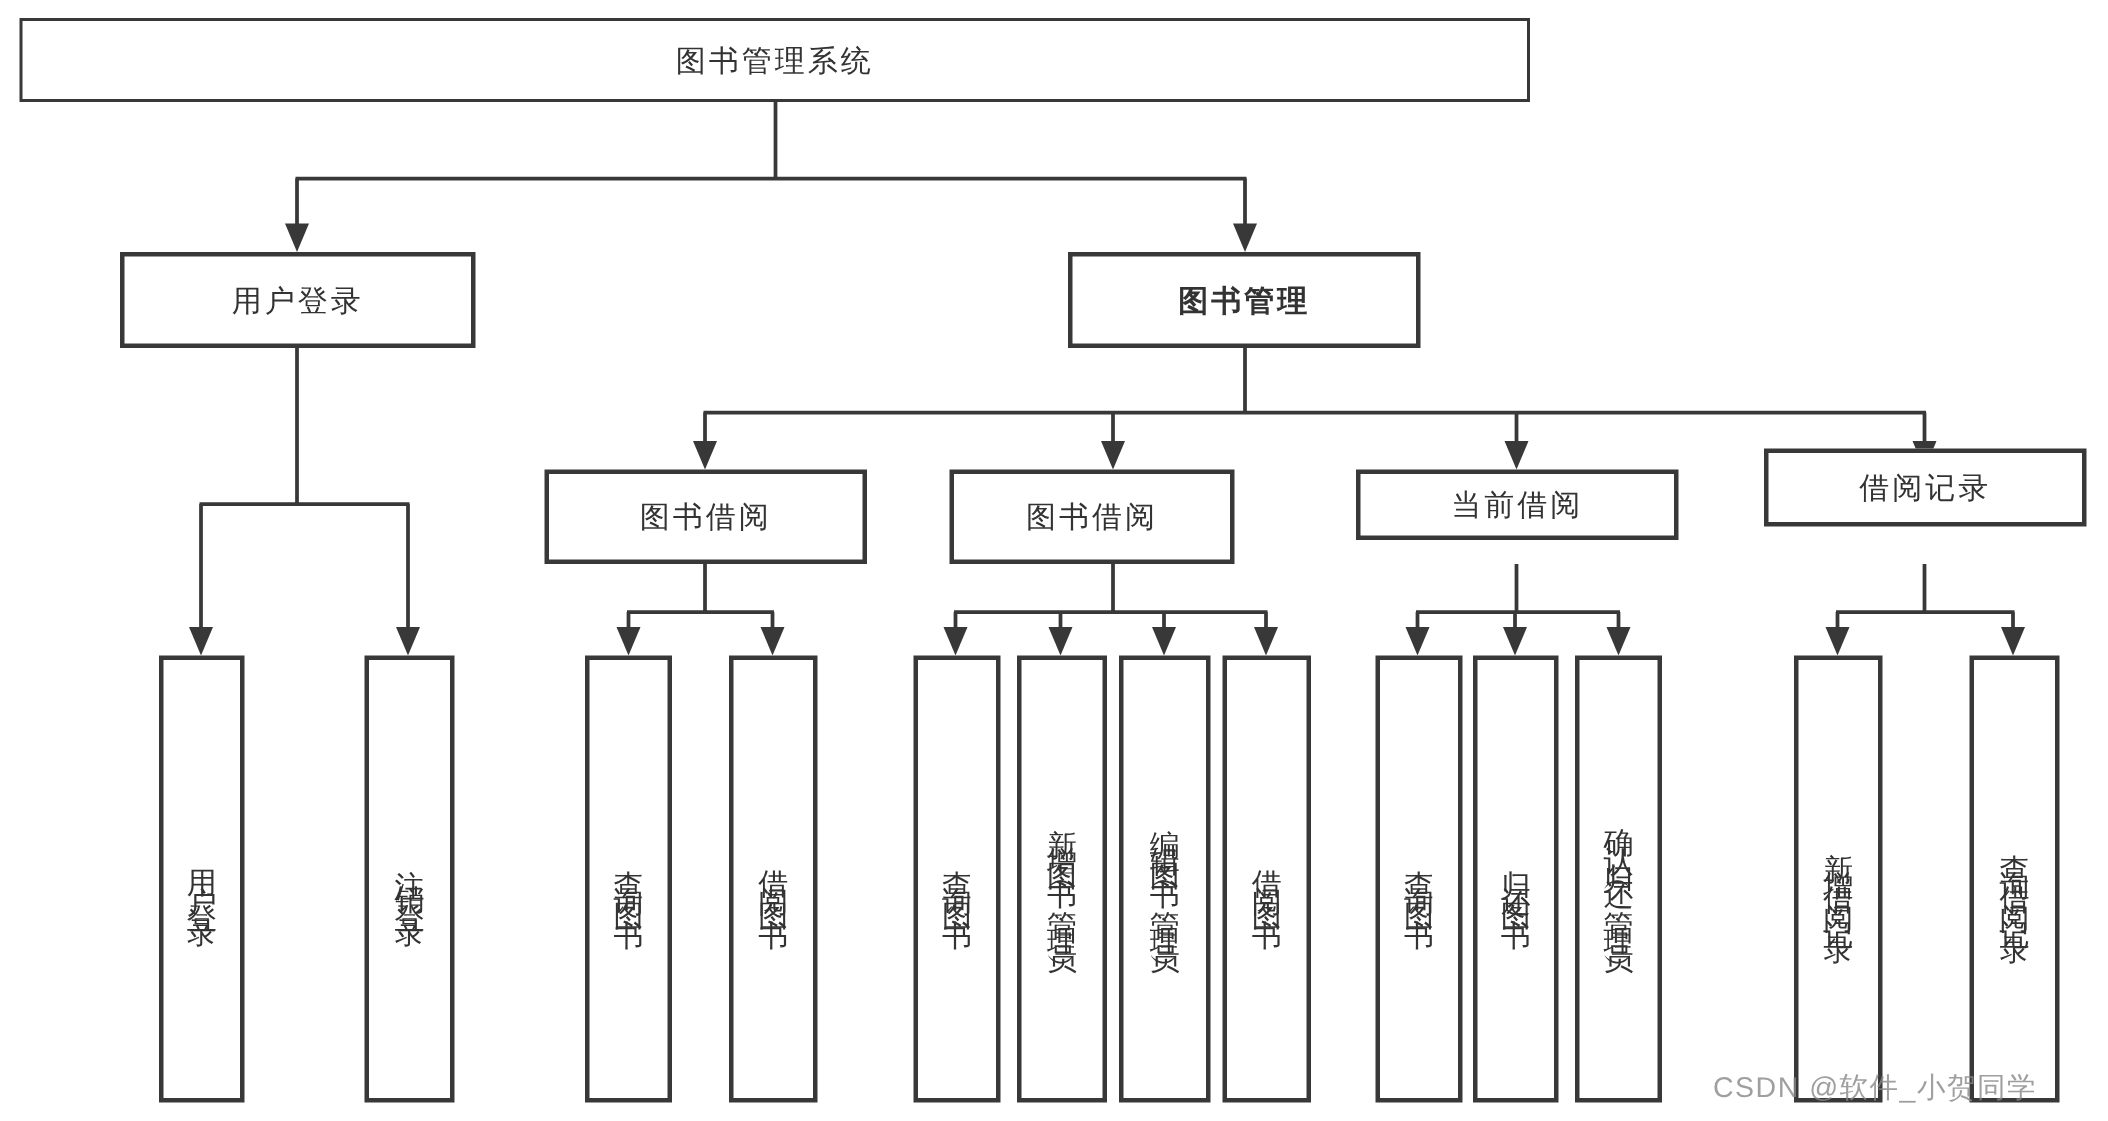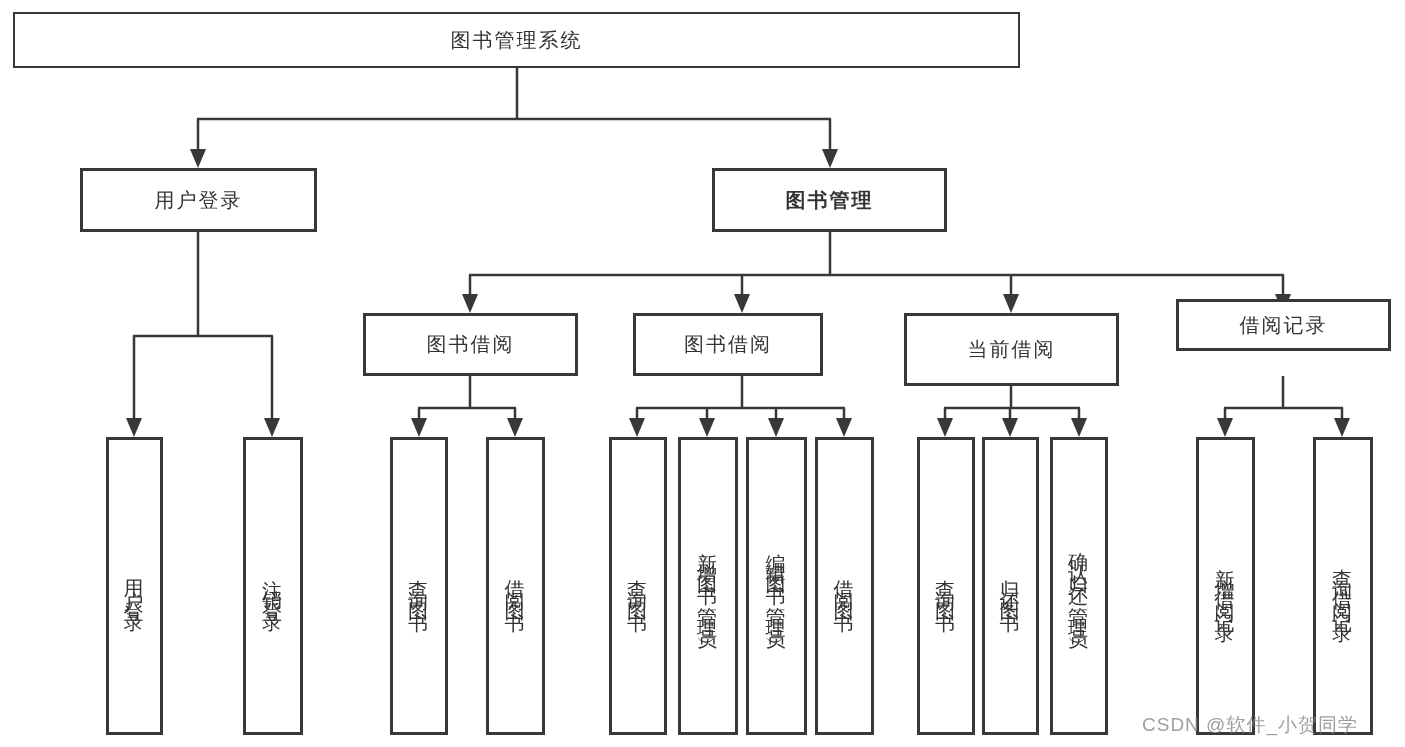--- a/index.html
+++ b/index.html
@@ -79,21 +79,21 @@
   <div class="node" style="left:712px;top:168px;width:235px;height:64px;font-weight:bold;">
     <span>图书管理</span>
   </div>
 
   <div class="node" style="left:363px;top:313px;width:215px;height:63px;">
     <span>图书借阅</span>
   </div>
   <div class="node" style="left:633px;top:313px;width:190px;height:63px;">
     <span>图书借阅</span>
   </div>
-  <div class="node" style="left:904px;top:313px;width:215px;height:73px;">
+  <div class="node" style="left:904px;top:313px;width:215px;height:47px;">
     <span>当前借阅</span>
   </div>
   <div class="node" style="left:1176px;top:299px;width:215px;height:52px;">
     <span>借阅记录</span>
   </div>
 
   <div class="node vert" style="left:106px;top:437px;width:57px;height:298px;">
     <span>用户登录</span>
   </div>
   <div class="node vert" style="left:243px;top:437px;width:60px;height:298px;">

